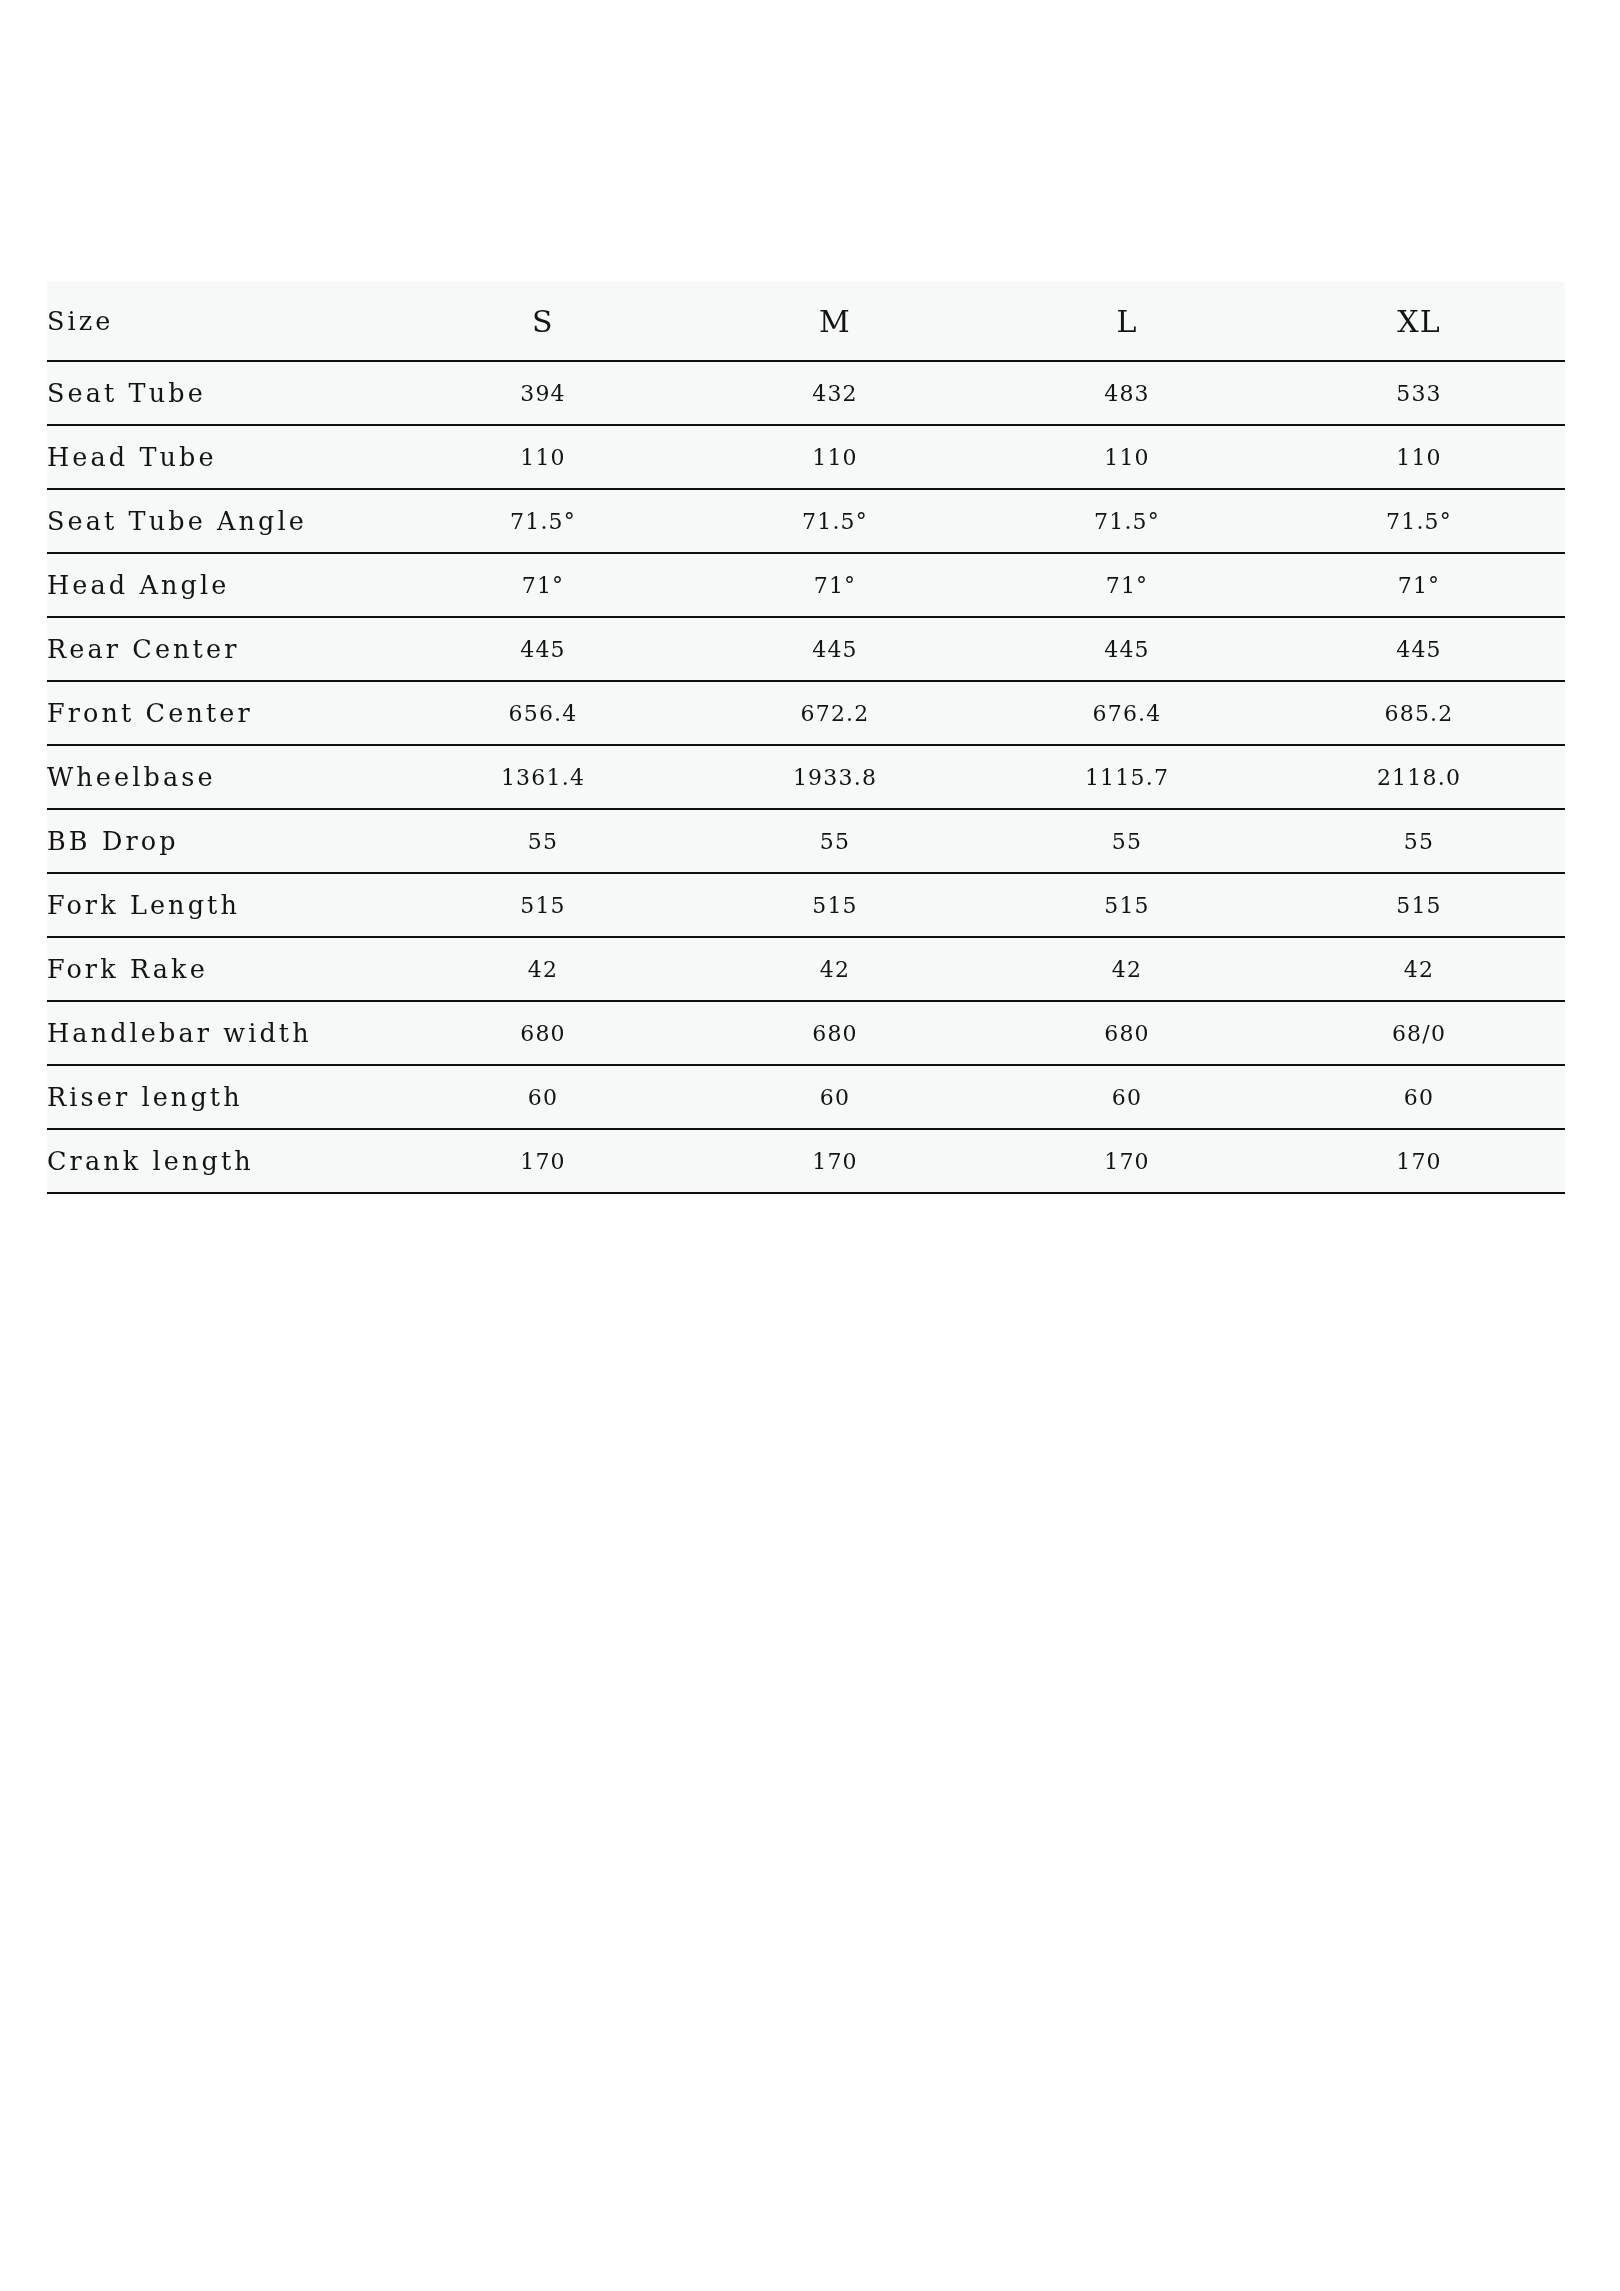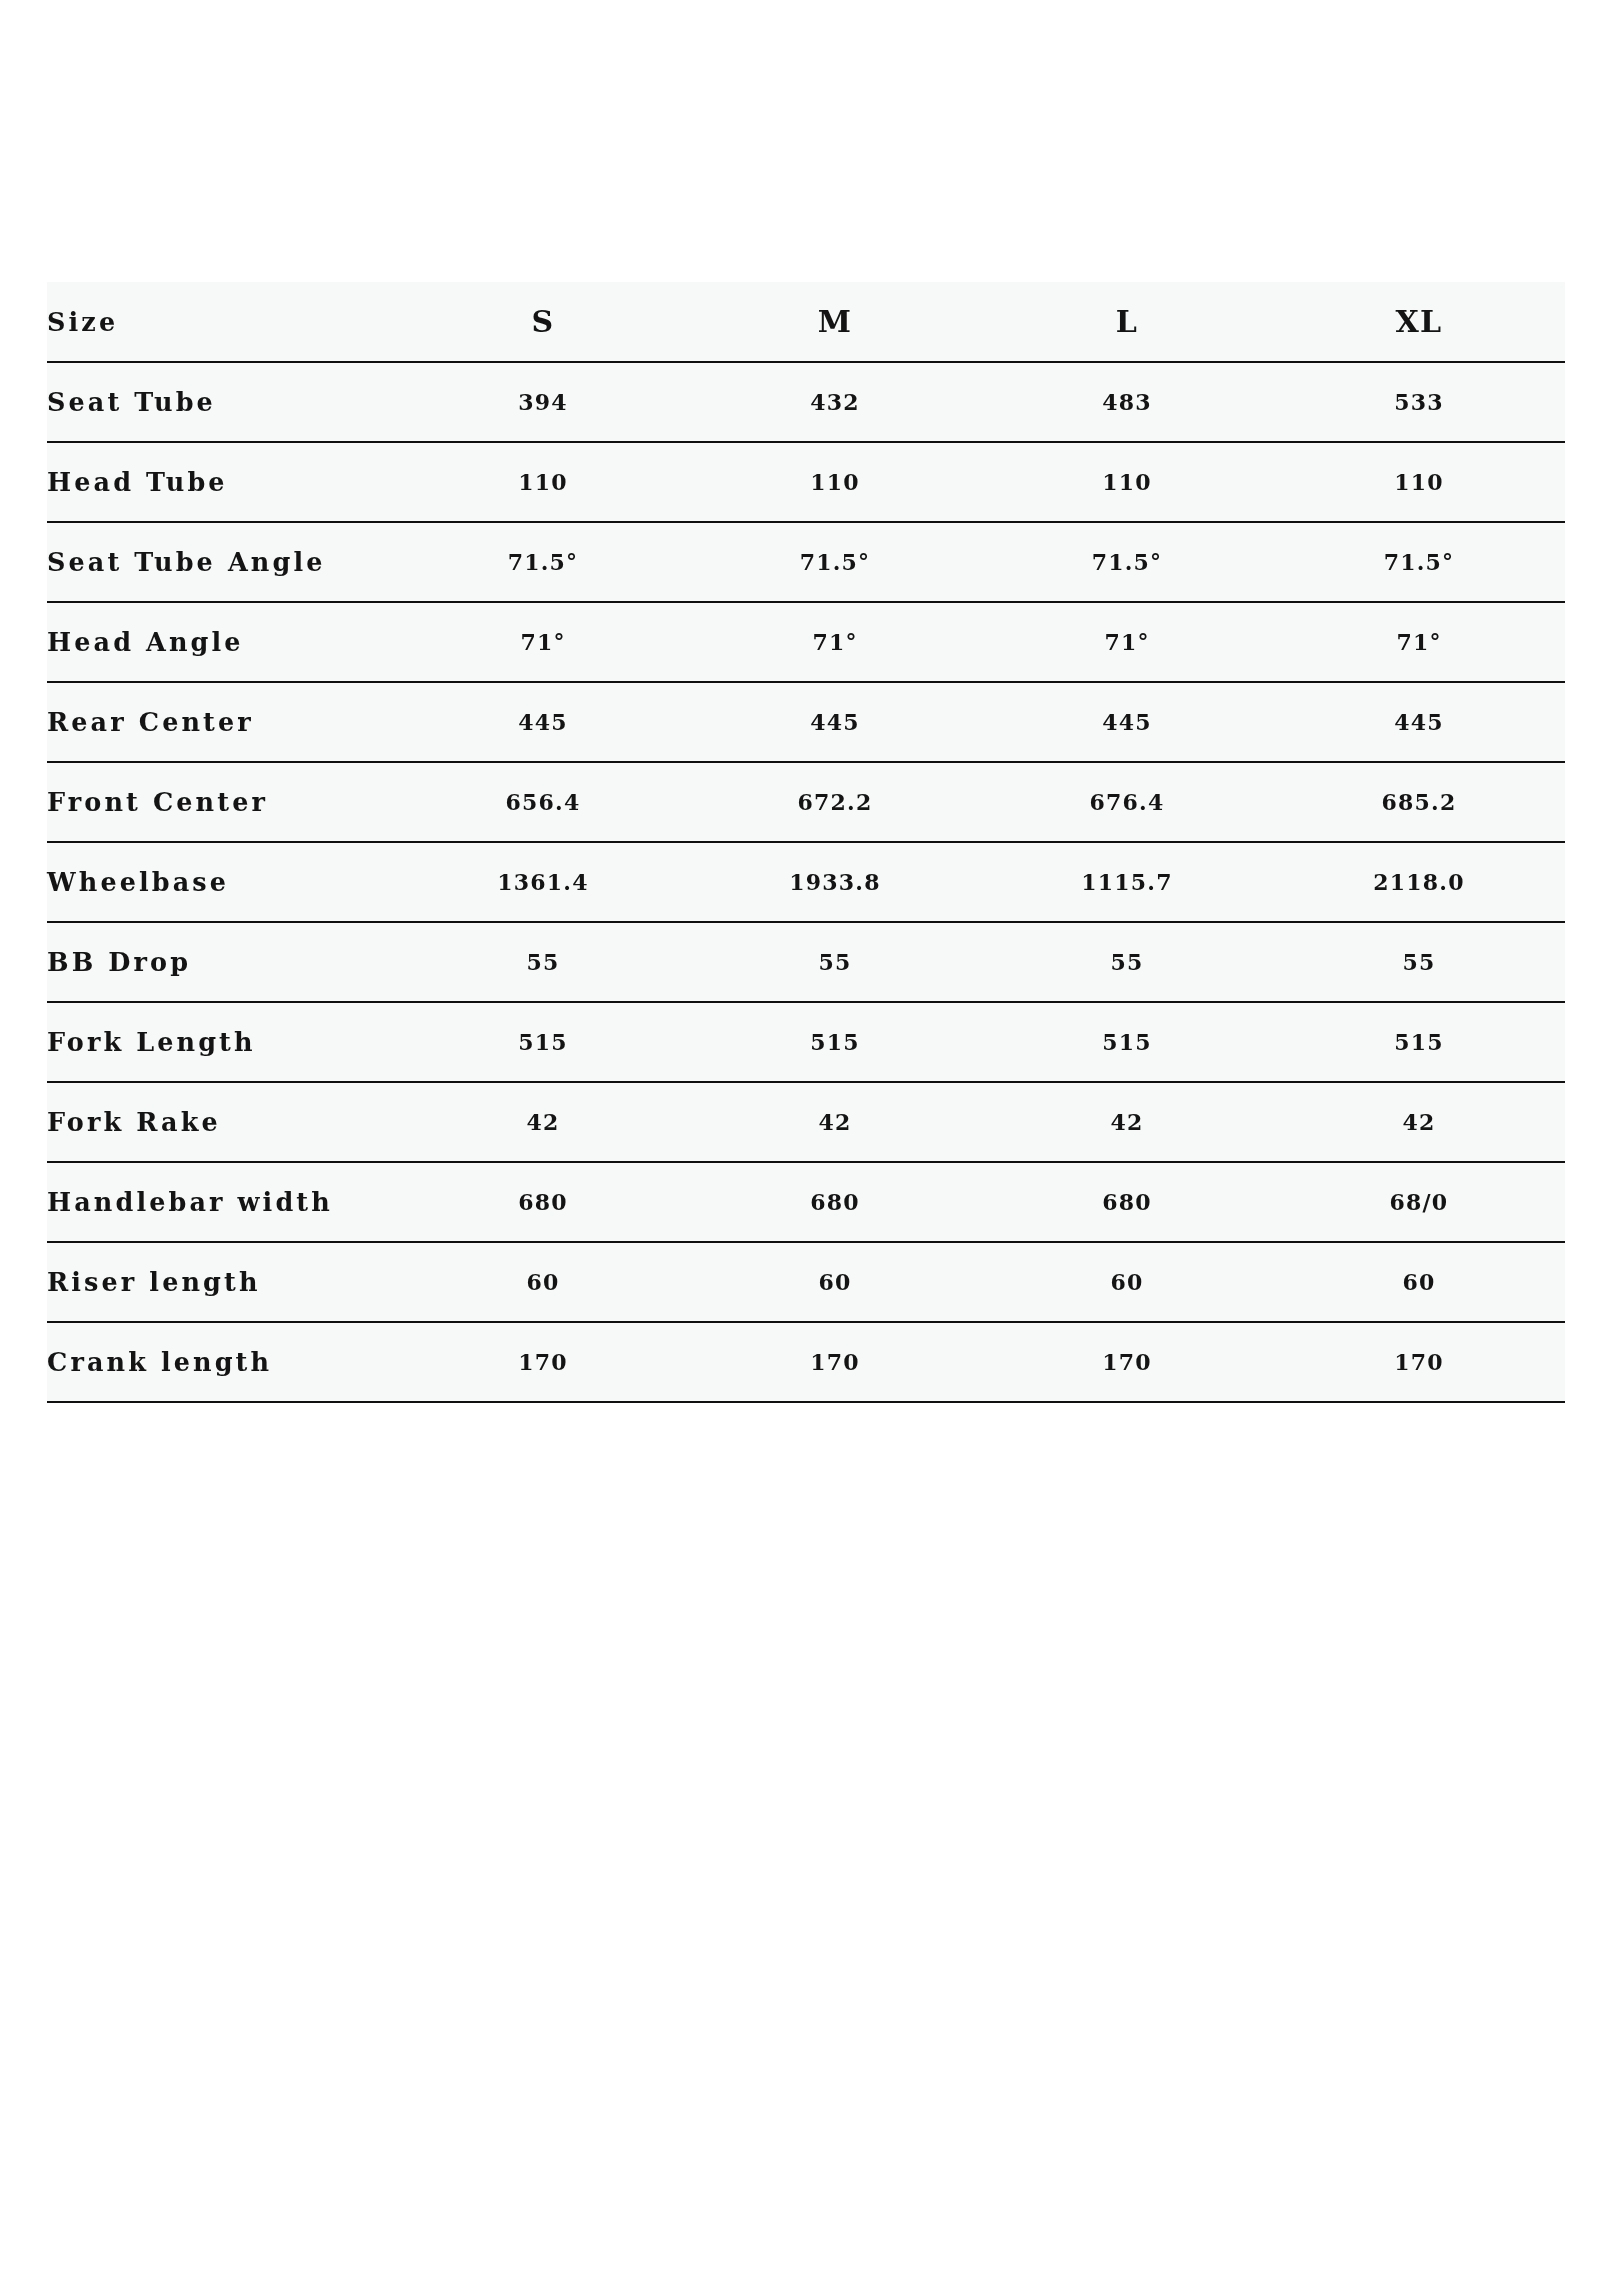--- a/index.html
+++ b/index.html
@@ -13,40 +13,39 @@
     font-family: "DejaVu Serif", serif;
     -webkit-font-smoothing: antialiased;
   }
 
   #page {
     position: relative;
     width: 1620px;
     height: 2292px;
     background: #ffffff;
     overflow: hidden;
-    font-weight: bold;
   }
 
   
   #spec-table-wrap {
     position: absolute;
     left: 47px;
     top: 282px;
     width: 1518px;
   }
 
   table.spec-table {
     width: 1518px;
     border-collapse: collapse;
     background: #f7f8f8;
     table-layout: fixed;
   }
 
   table.spec-table tr {
-    height: 80px;
+    height: 64px;
   }
 
   table.spec-table td {
     padding: 0;
     margin: 0;
     border: none;
     border-bottom: 2.9px solid #101010;
     vertical-align: middle;
     color: #141414;
     font-family: "DejaVu Serif", serif;

